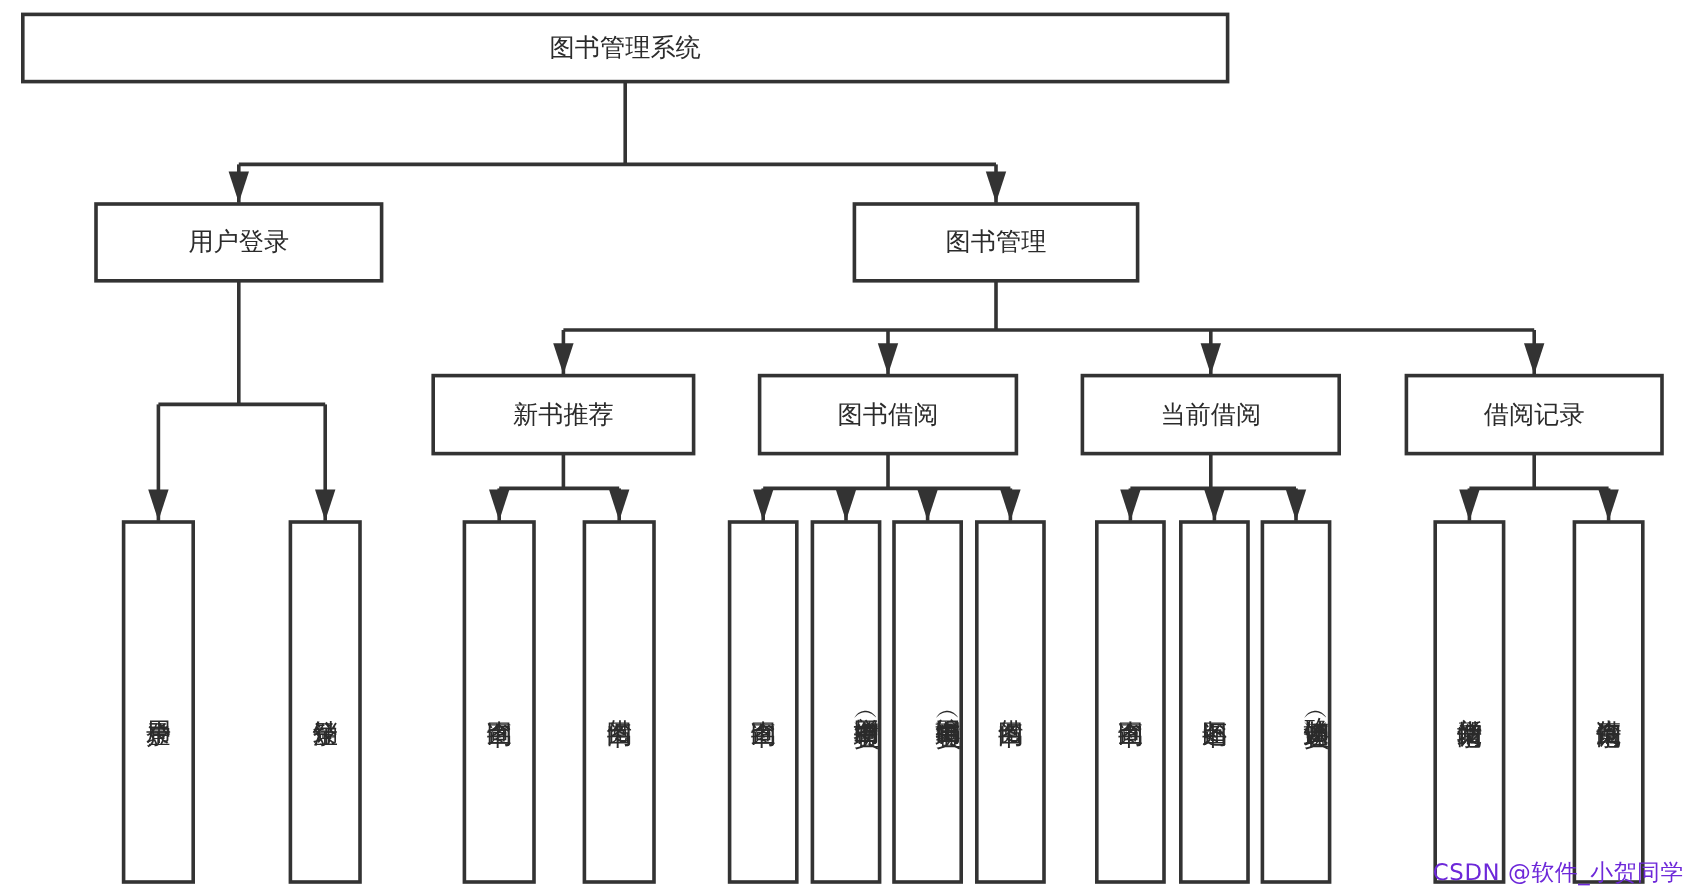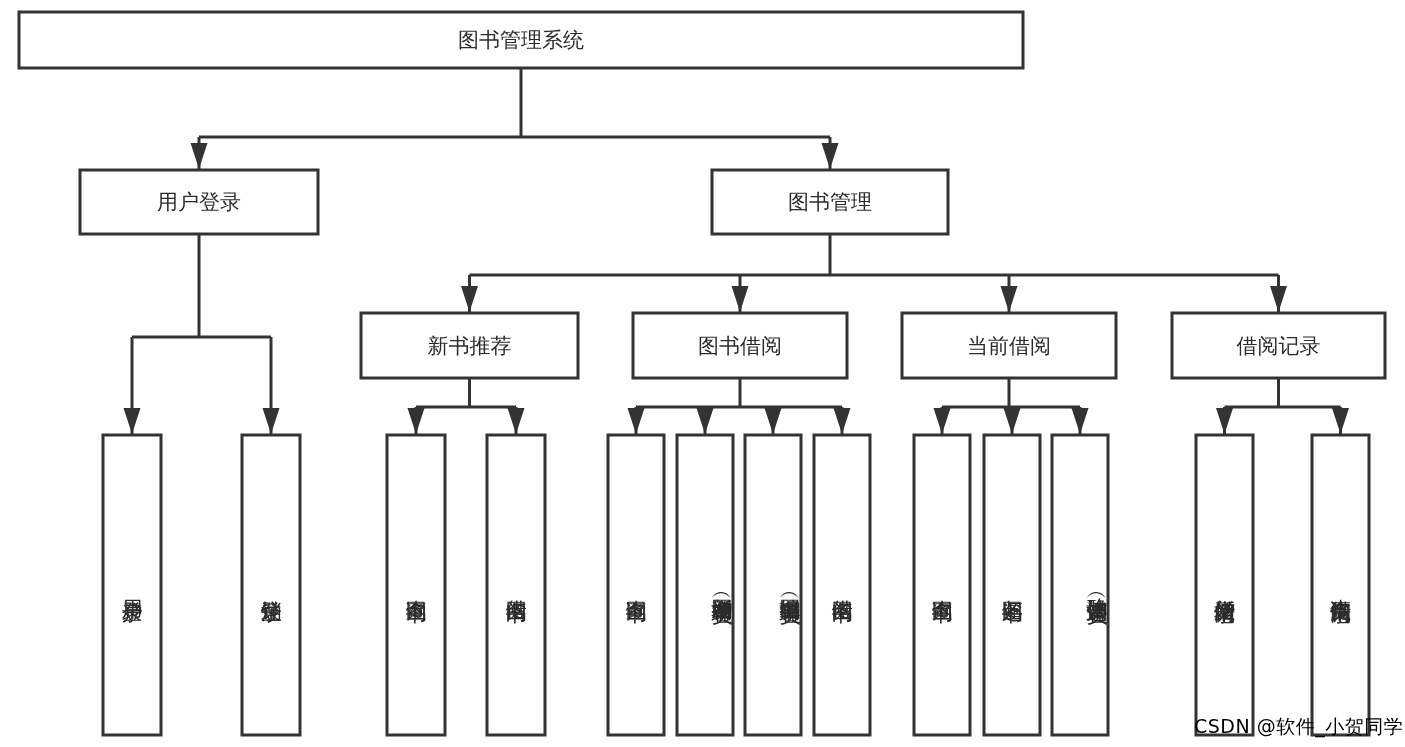--- a/index.html
+++ b/index.html
@@ -61,21 +61,21 @@
     line-height: 1.06;
     letter-spacing: 1px;
     display: flex;
     align-items: flex-start;
     justify-content: center;
     white-space: nowrap;
     user-select: none;
   }
   .watermark {
     position: absolute;
-    color: #000000;
+    color: #6d28d9;
     font-family: "DejaVu Sans", "Liberation Sans", sans-serif;
     font-size: 19px;
     white-space: nowrap;
     letter-spacing: 0.5px;
   }
 </style>
 </head>
 <body>
 
 <div id="diagram-root">

